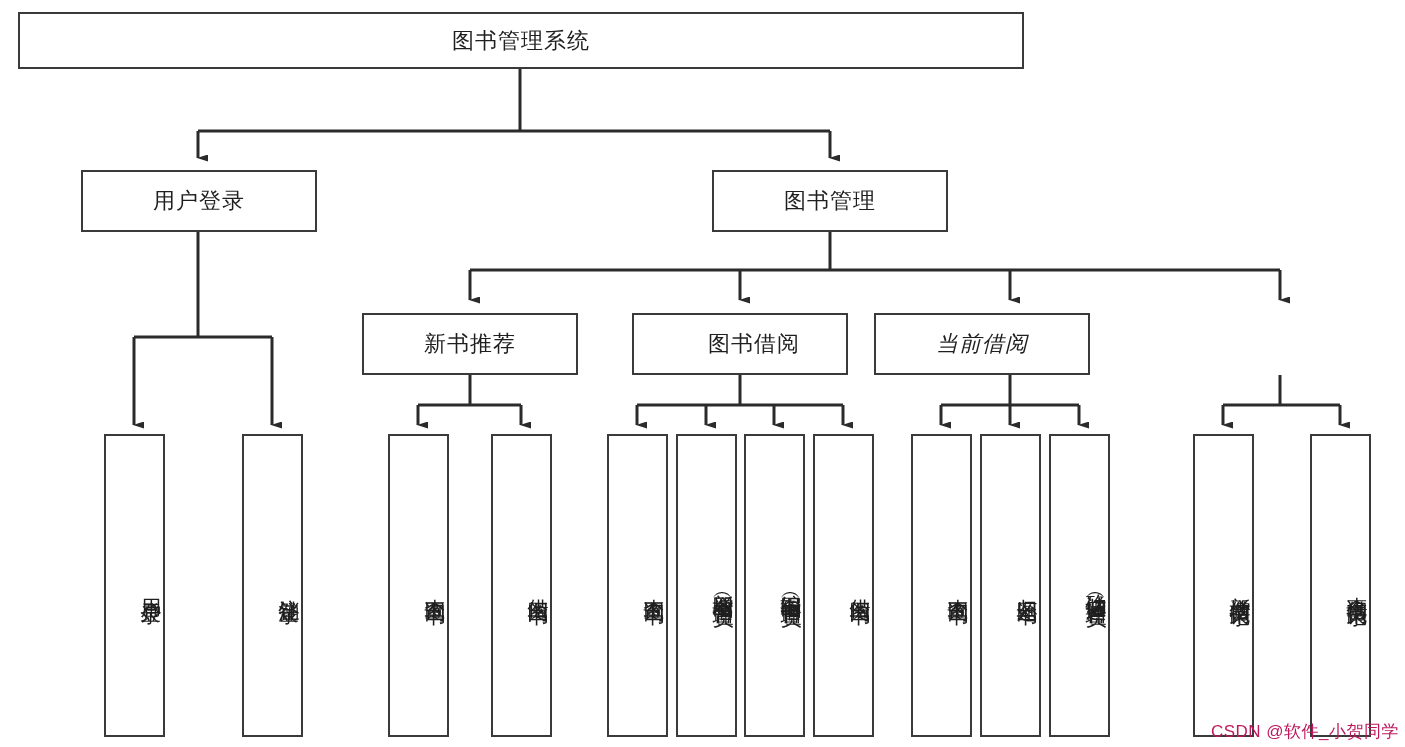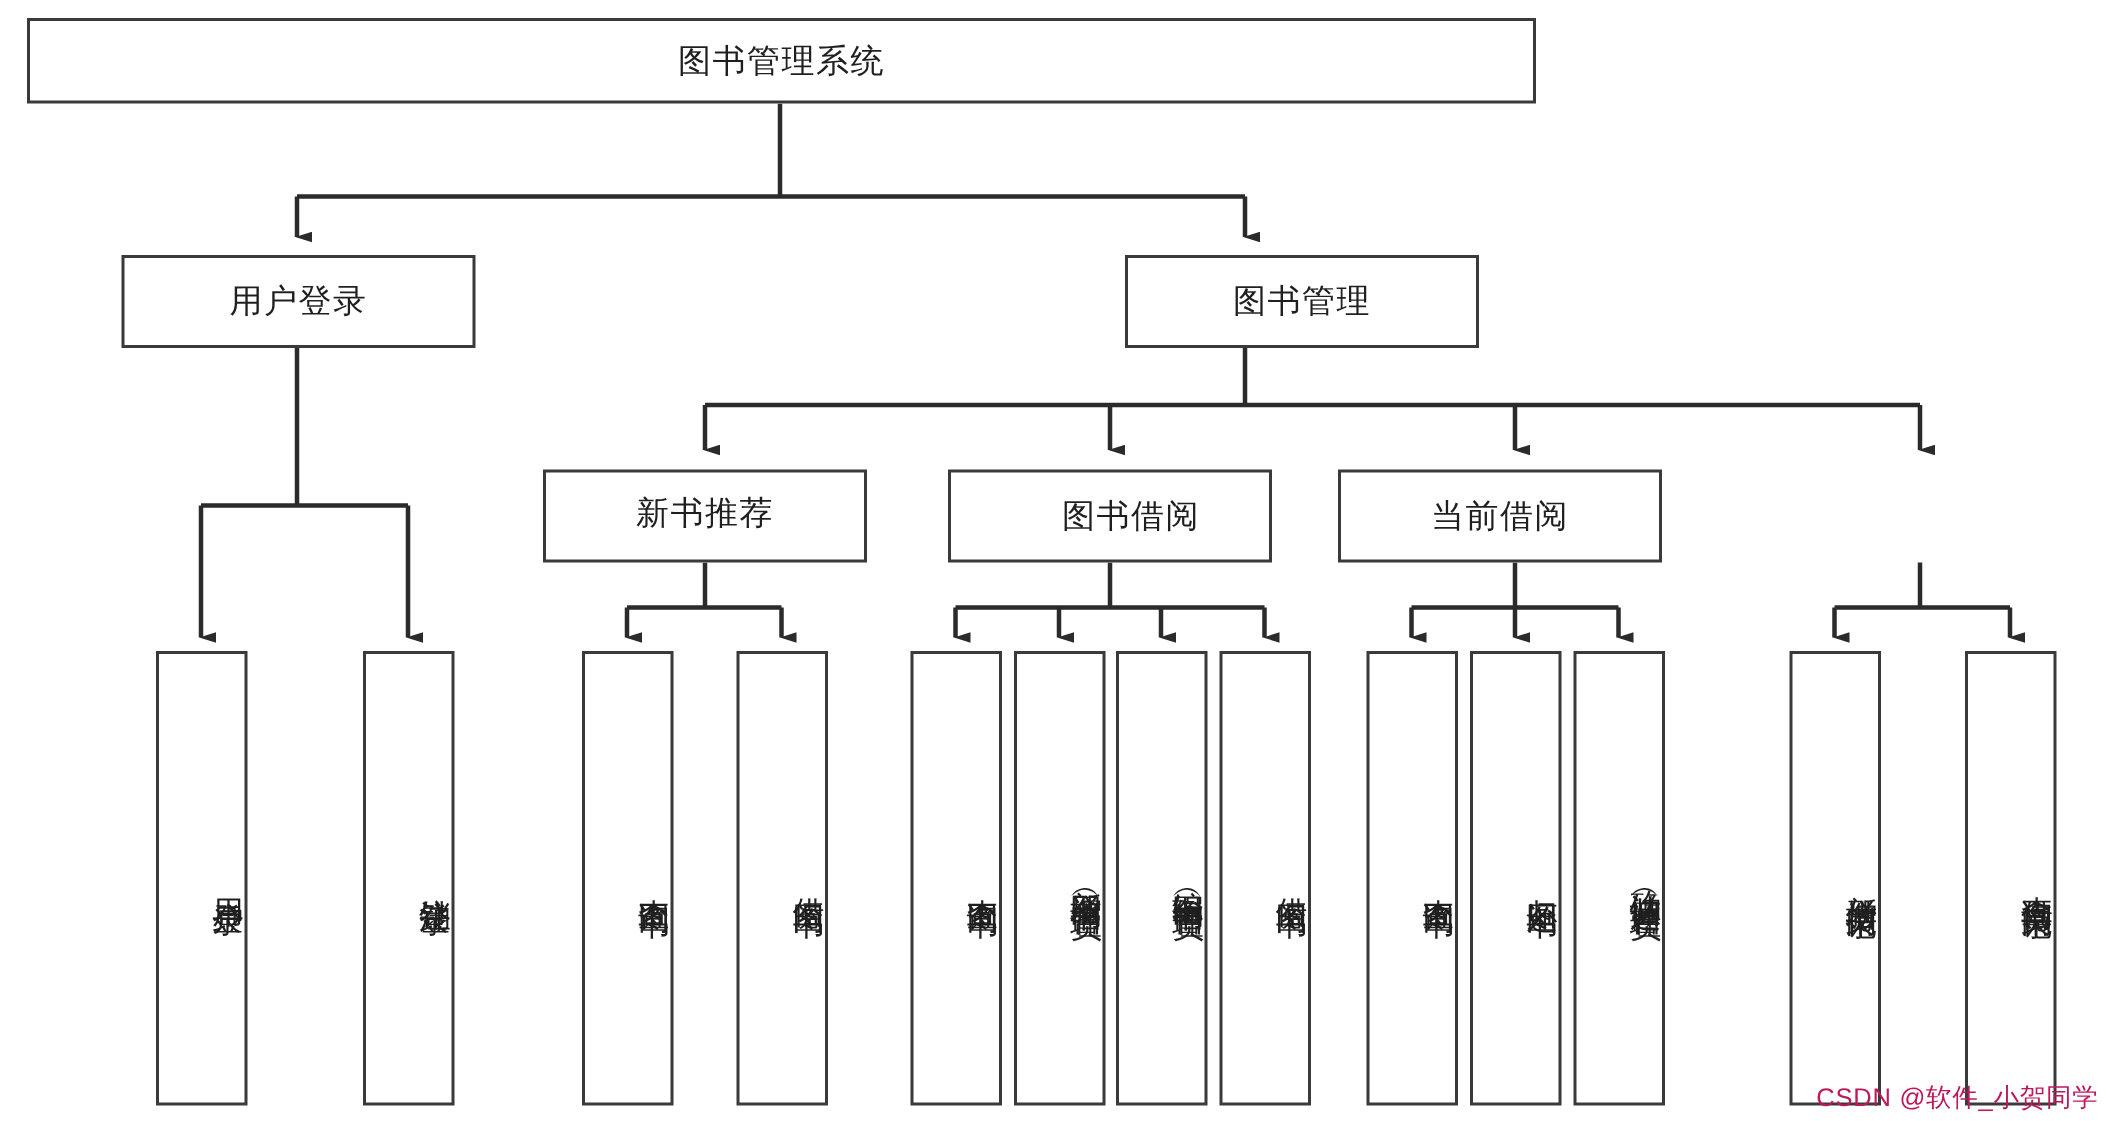--- a/index.html
+++ b/index.html
@@ -119,31 +119,31 @@
     </g>
   </svg>
 
   <div class="node horiz" style="left:18px;top:12px;width:1006px;height:57px;">
     <span>图书管理系统</span>
   </div>
 
   <div class="node horiz" style="left:81px;top:170px;width:236px;height:62px;">
     <span>用户登录</span>
   </div>
-  <div class="node horiz" style="left:712px;top:170px;width:236px;height:62px;margin-left:38px;">
+  <div class="node horiz" style="left:712px;top:170px;width:236px;height:62px;">
     <span>图书管理</span>
   </div>
 
-  <div class="node horiz" style="left:362px;top:313px;width:216px;height:62px;font-family:Liberation Mono, monospace;">
+  <div class="node horiz" style="left:362px;top:313px;width:216px;height:62px;">
     <span>新书推荐</span>
   </div>
   <div class="node horiz" style="left:632px;top:313px;width:216px;height:62px;padding-left:28px;">
     <span>图书借阅</span>
   </div>
-  <div class="node horiz" style="left:892px;top:313px;width:216px;height:62px;">
+  <div class="node horiz" style="left:874px;top:313px;width:216px;height:62px;font-style:italic;">
     <span>当前借阅</span>
   </div>
 
   <div class="node vert" style="left:104px;top:434px;width:61px;height:303px;">
     <span class="lbl">用户登录</span>
   </div>
   <div class="node vert" style="left:242px;top:434px;width:61px;height:303px;">
     <span class="lbl">注销登录</span>
   </div>
 

